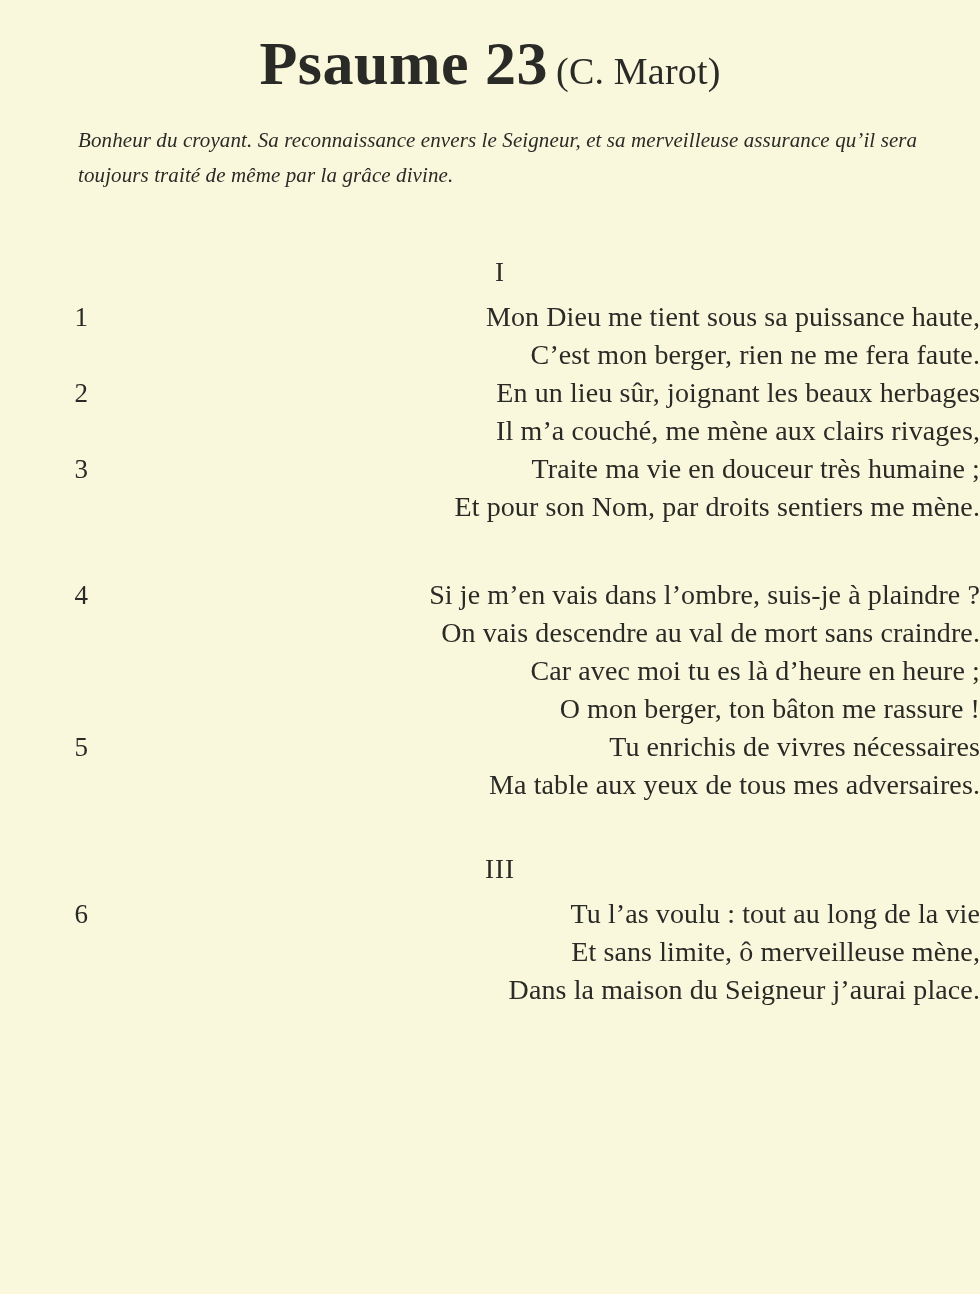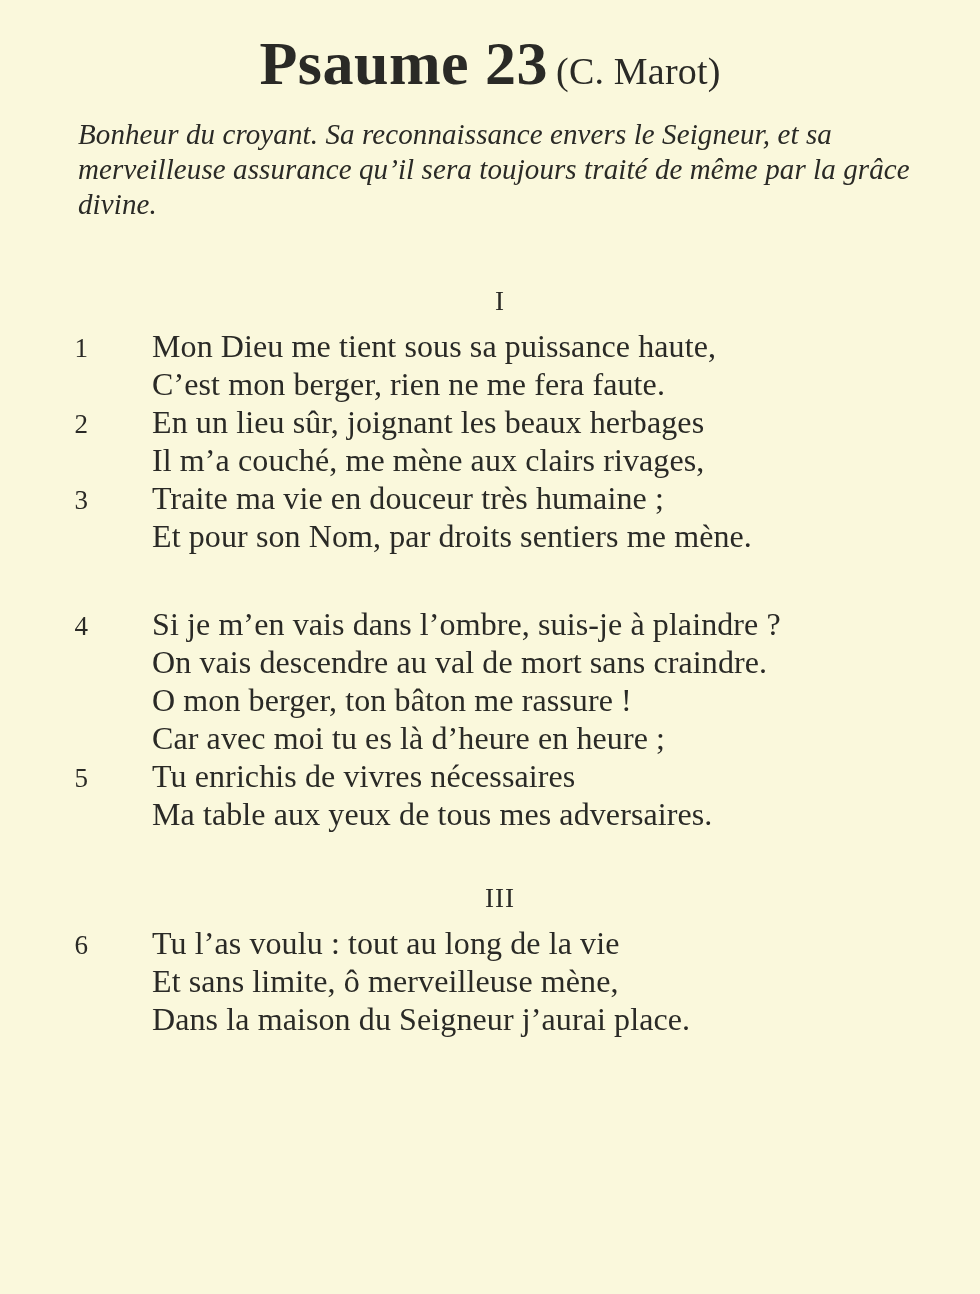--- a/index.html
+++ b/index.html
@@ -38,23 +38,23 @@
     font-size: 38px;
     font-weight: normal;
     letter-spacing: 0.2px;
     vertical-align: baseline;
     margin-left: 8px;
   }
 
   
   .subtitle {
     font-style: italic;
-    font-size: 29px;
+    font-size: 21px;
     line-height: 35px;
-    margin: 18px 62px 0 78px;
+    margin: 24px 62px 0 78px;
     text-align: left;
     letter-spacing: 0.1px;
   }
 
   
   .stanzas {
     margin-top: 64px;
   }
   .stanza {
     margin-bottom: 50px;
@@ -75,23 +75,24 @@
   .verse-num {
     width: 88px;
     flex: 0 0 88px;
     text-align: right;
     font-size: 27px;
     padding-right: 0;
   }
   .verse-text {
     flex: 1 1 auto;
     padding-left: 64px;
-    font-size: 32px;
+    font-size: 28px;
     white-space: pre;
     letter-spacing: 0.1px;
+    text-align: right;
   }
 </style>
 </head>
 <body>
 
 <div class="page">
 
   <div class="title-block">
     <span class="title-main">Psaume 23</span><span class="title-author">(C. Marot)</span>
   </div>
@@ -135,25 +136,25 @@
       <div class="verse-line">
         <span class="verse-num">4</span>
         <span class="verse-text">Si je m’en vais dans l’ombre, suis-je à plaindre ?</span>
       </div>
       <div class="verse-line">
         <span class="verse-num"></span>
         <span class="verse-text">On vais descendre au val de mort sans craindre.</span>
       </div>
       <div class="verse-line">
         <span class="verse-num"></span>
-        <span class="verse-text">O mon berger, ton bâton me rassure !</span>
+        <span class="verse-text">Car avec moi tu es là d’heure en heure ;</span>
       </div>
       <div class="verse-line">
         <span class="verse-num"></span>
-        <span class="verse-text">Car avec moi tu es là d’heure en heure ;</span>
+        <span class="verse-text">O mon berger, ton bâton me rassure !</span>
       </div>
       <div class="verse-line">
         <span class="verse-num">5</span>
         <span class="verse-text">Tu enrichis de vivres nécessaires</span>
       </div>
       <div class="verse-line">
         <span class="verse-num"></span>
         <span class="verse-text">Ma table aux yeux de tous mes adversaires.</span>
       </div>
     </div>

